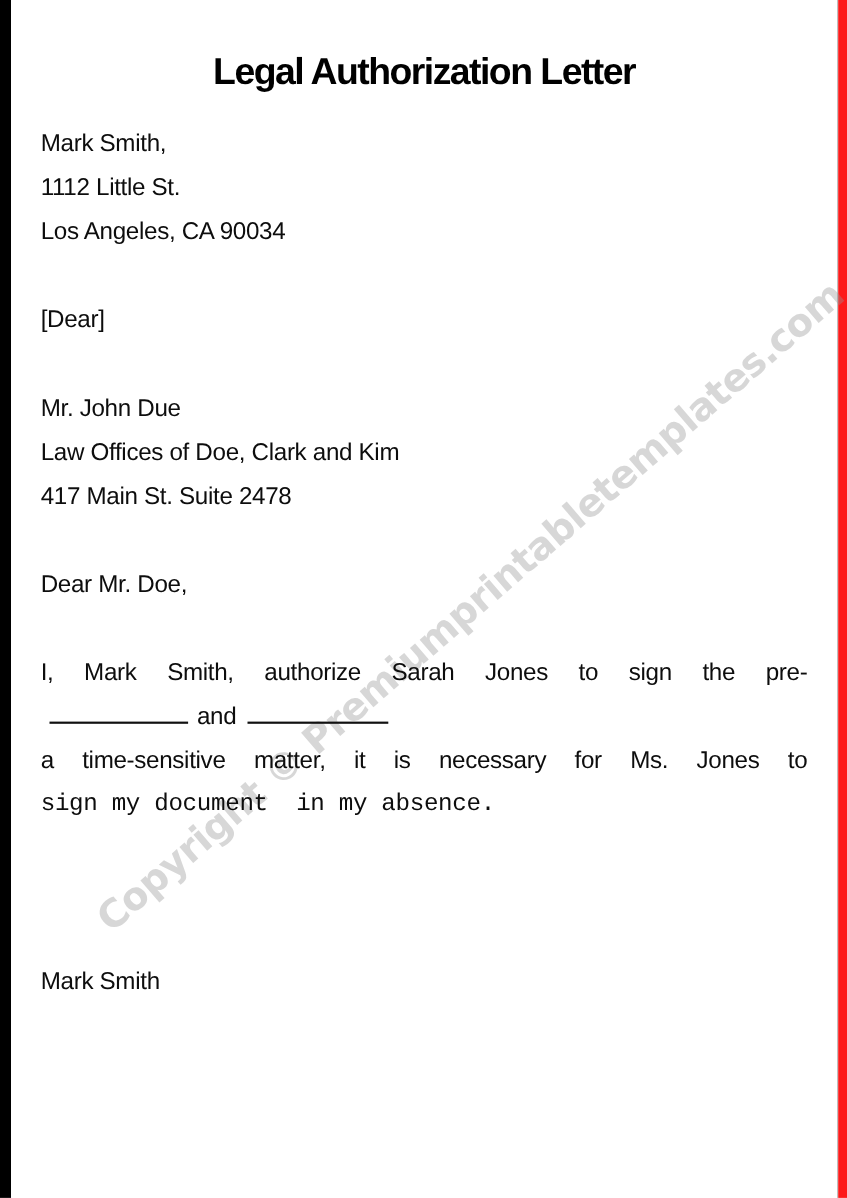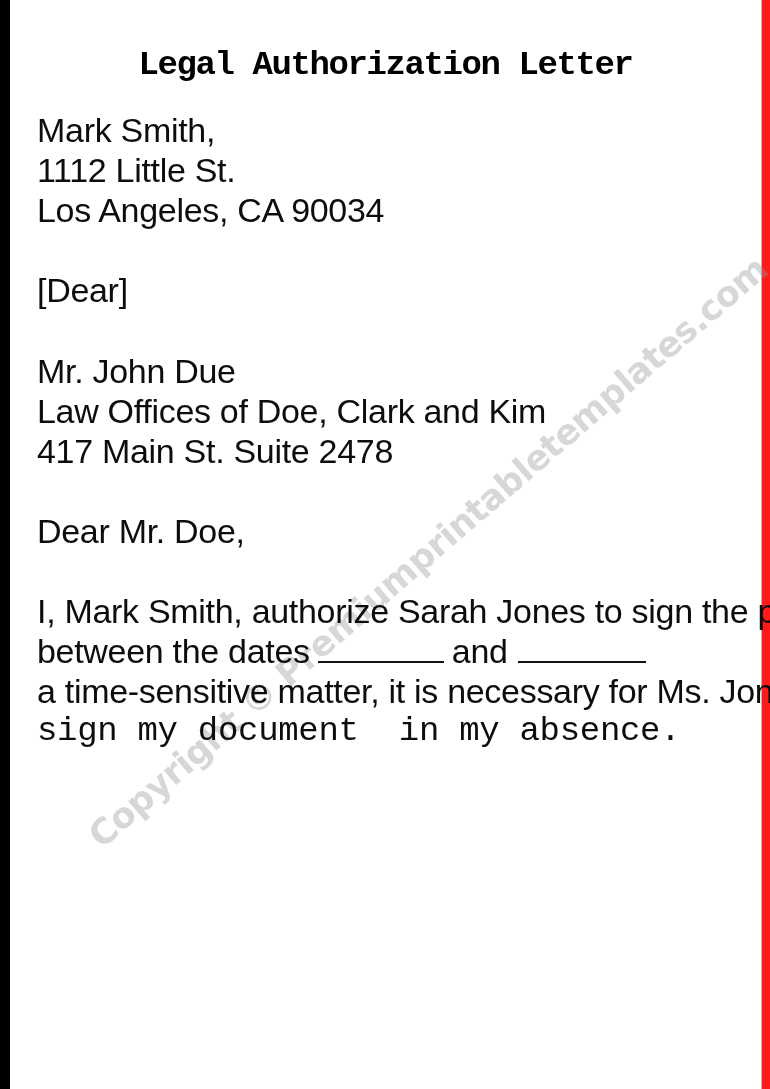--- a/index.html
+++ b/index.html
@@ -5,26 +5,26 @@
   html, body { margin: 0; padding: 0; }
   body {
     width: 770px; height: 1089px; position: relative; overflow: hidden;
     background: #ffffff; font-family: "Liberation Sans", sans-serif; color: #0d0d0d;
   }
   .border-left { position: absolute; left: 0; top: 0; width: 10px; height: 1089px; background: #000; }
   .border-right { position: absolute; right: 0; top: 0; width: 8px; height: 1089px; background: #fd1a1a; }
   .border-right-edge { position: absolute; right: 8px; top: 0; width: 1px; height: 1089px; background: #b8b8b8; }
   .title {
     position: absolute; left: 10px; right: 9px; top: 40px; text-align: center;
-    font-family: Liberation Mono, monospace; font-weight: bold; font-size: 34px; letter-spacing: -1.4px;
+    font-family: Liberation Sans, sans-serif; font-weight: bold; font-size: 34px; letter-spacing: -1.4px;
     line-height: 50px; color: #000;
   }
   .letter {
     position: absolute; left: 37px; top: 110px; width: 697px;
-    font-size: 34px; line-height: 40.1px; letter-spacing: -0.3px;
+    font-size: 22px; line-height: 40.1px; letter-spacing: -0.3px;
   }
   .line { height: 40.1px; white-space: nowrap; }
   .gap { height: 40.1px; }
   .para .pline {
     text-align: justify; text-align-last: justify; height: 40.1px; white-space: nowrap;
   }
   .para .pline.last { text-align-last: left; font-family: Liberation Mono, monospace; }
   .blank { display: inline-block; width: 126px; border-bottom: 2px solid #111; height: 22px; vertical-align: baseline; }
   .watermark {
     position: absolute; left: 428px; top: 552px; transform: translate(-50%, -50%) rotate(-40.8deg);
@@ -53,27 +53,27 @@
   <div class="line">Mr. John Due</div>
   <div class="line">Law Offices of Doe, Clark and Kim</div>
   <div class="line">417 Main St. Suite 2478</div>
   <div class="gap"></div>
   <div class="line">Dear Mr. Doe,</div>
   <div class="gap"></div>
 
   <div class="para">
     <div class="pline">I, Mark Smith, authorize Sarah Jones to sign the pre-</div>
     <div class="pline" style="text-align-last:left; display:flex; align-items:baseline;">
-      <span>between the dates</span>
       <span class="blank" style="margin-left:8px;"></span>
       <span style="margin-left:8px;">and</span>
       <span class="blank" style="margin-left:10px; width:128px;"></span>
     </div>
     <div class="pline">a time-sensitive matter, it is necessary for Ms. Jones to</div>
     <div class="pline last" style="white-space:pre;">sign my document  in my absence.</div>
   </div>
 
   <div class="gap"></div>
 
 
   <div class="gap"></div>
   <div class="gap"></div>
+  <div class="line">Mark Smith</div>
 </div>
 
 </body></html>

